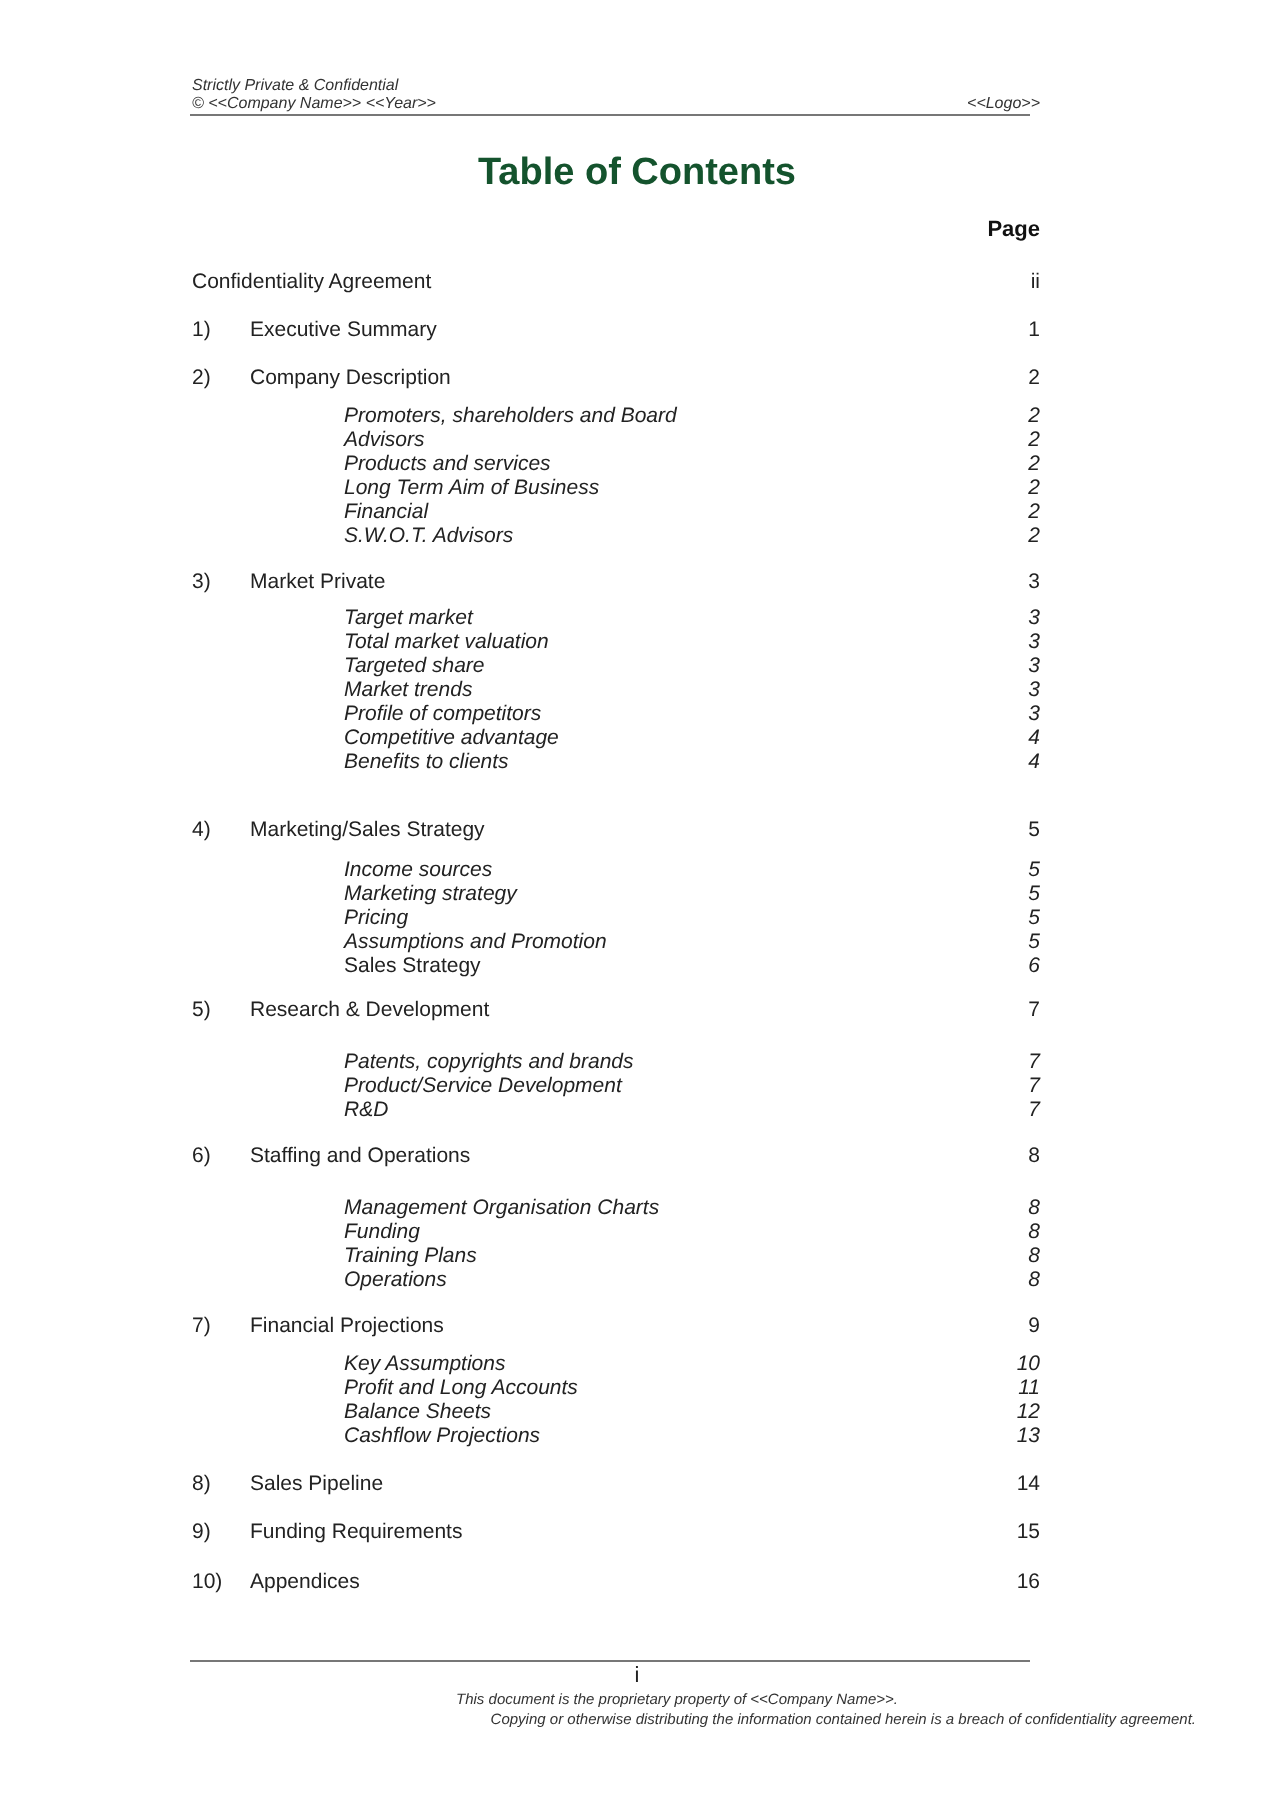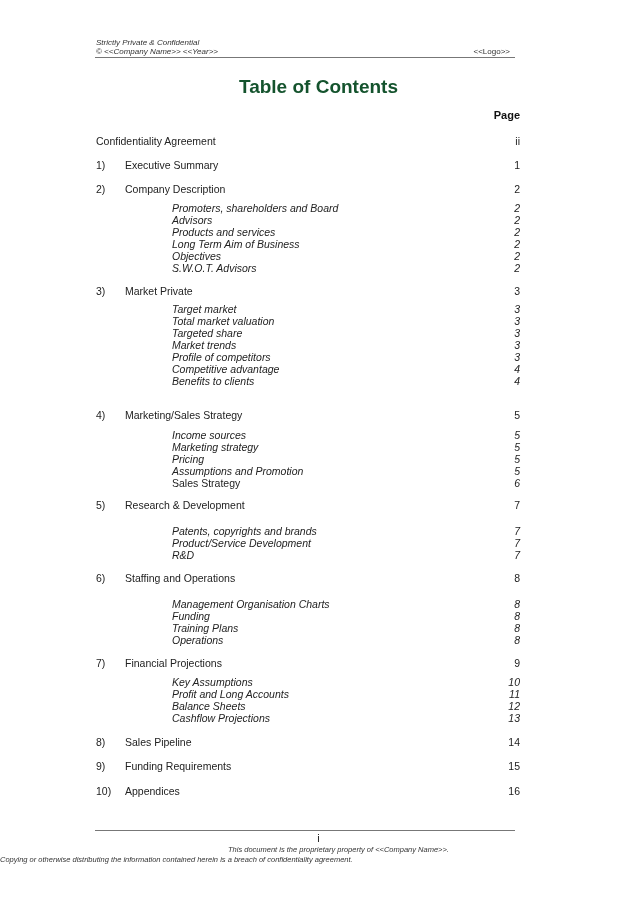--- a/index.html
+++ b/index.html
@@ -1,37 +1,37 @@
 <!DOCTYPE html>
 <html><head>
 <meta charset="utf-8">
 <style>
   html, body { margin: 0; padding: 0; background: #ffffff; }
   body { width: 637px; height: 900px; position: relative; overflow: hidden;
          font-family: "Liberation Sans", "DejaVu Sans", sans-serif; color: #222; }
   .hdr-line1 { position: absolute; left: 96px; top: 38px; font-size: 8px; font-style: italic; color: #333; }
   .hdr-line2 { position: absolute; left: 96px; top: 47px; font-size: 8px; font-style: italic; color: #333; }
-  .hdr-logo { position: absolute; right: 127px; top: 47px; font-size: 8px; color: #333; }
+  .hdr-logo { position: absolute; right: 117px; top: 47px; font-size: 8px; font-style: italic; color: #333; }
   .hdr-rule { position: absolute; left: 95px; width: 420px; top: 57px; height: 0; border-top: 1px solid #777; }
   .title { position: absolute; left: 0; width: 637px; top: 76px; text-align: center;
            font-size: 19px; font-weight: bold; color: #14532d; }
   .page-hdr { position: absolute; right: 117px; top: 109px; font-size: 11px; font-weight: bold; color: #111; margin-left: 24px; }
   .row { position: absolute; left: 0; width: 637px; height: 14px; font-size: 10.5px; line-height: 14px; }
   .row .num { position: absolute; left: 96px; }
   .row .lbl { position: absolute; left: 125px; }
   .row .lbl.top { left: 96px; }
   .row .pg { position: absolute; right: 117px; text-align: right; }
   .sub { position: absolute; left: 0; width: 637px; height: 12px; font-size: 10.5px; line-height: 12px; font-style: italic; }
   .sub .lbl { position: absolute; left: 172px; }
   .sub .pg { position: absolute; right: 117px; text-align: right; }
   .sub.upright .lbl { font-style: normal; }
   .ftr-rule { position: absolute; left: 95px; width: 420px; top: 830px; border-top: 1px solid #777; }
   .ftr-page { position: absolute; left: 0; width: 637px; top: 832px; text-align: center; font-size: 11px; }
   .ftr-l1 { position: absolute; left: 0; width: 637px; top: 845px; text-align: center; font-size: 7.5px; font-style: italic; color: #333; padding-left: 20px; }
-  .ftr-l2 { position: absolute; left: 0; width: 598px; top: 855px; text-align: left; font-size: 7.5px; font-style: italic; color: #333; }
+  .ftr-l2 { position: absolute; left: 0; width: 598px; top: 855px; text-align: right; font-size: 7.5px; font-style: italic; color: #333; }
 </style>
 </head>
 <body>
 
 <div class="hdr-line1">Strictly Private &amp; Confidential</div>
 <div class="hdr-line2">© &lt;&lt;Company Name&gt;&gt; &lt;&lt;Year&gt;&gt;</div>
 <div class="hdr-logo">&lt;&lt;Logo&gt;&gt;</div>
 <div class="hdr-rule"></div>
 
 <div class="title">Table of Contents</div>
@@ -63,21 +63,21 @@
   </div>
 <div class="sub" style="top:226px">
     <span class="lbl">Products and services</span>
     <span class="pg">2</span>
   </div>
 <div class="sub" style="top:238px">
     <span class="lbl">Long Term Aim of Business</span>
     <span class="pg">2</span>
   </div>
 <div class="sub" style="top:250px">
-    <span class="lbl">Objectives</span>
+    <span class="lbl">Financial</span>
     <span class="pg">2</span>
   </div>
 <div class="sub" style="top:262px">
     <span class="lbl">S.W.O.T. Advisors</span>
     <span class="pg">2</span>
   </div>
 
 <div class="row" style="top:284px">
   <span class="num">3)</span>
   <span class="lbl">Market Private</span>

